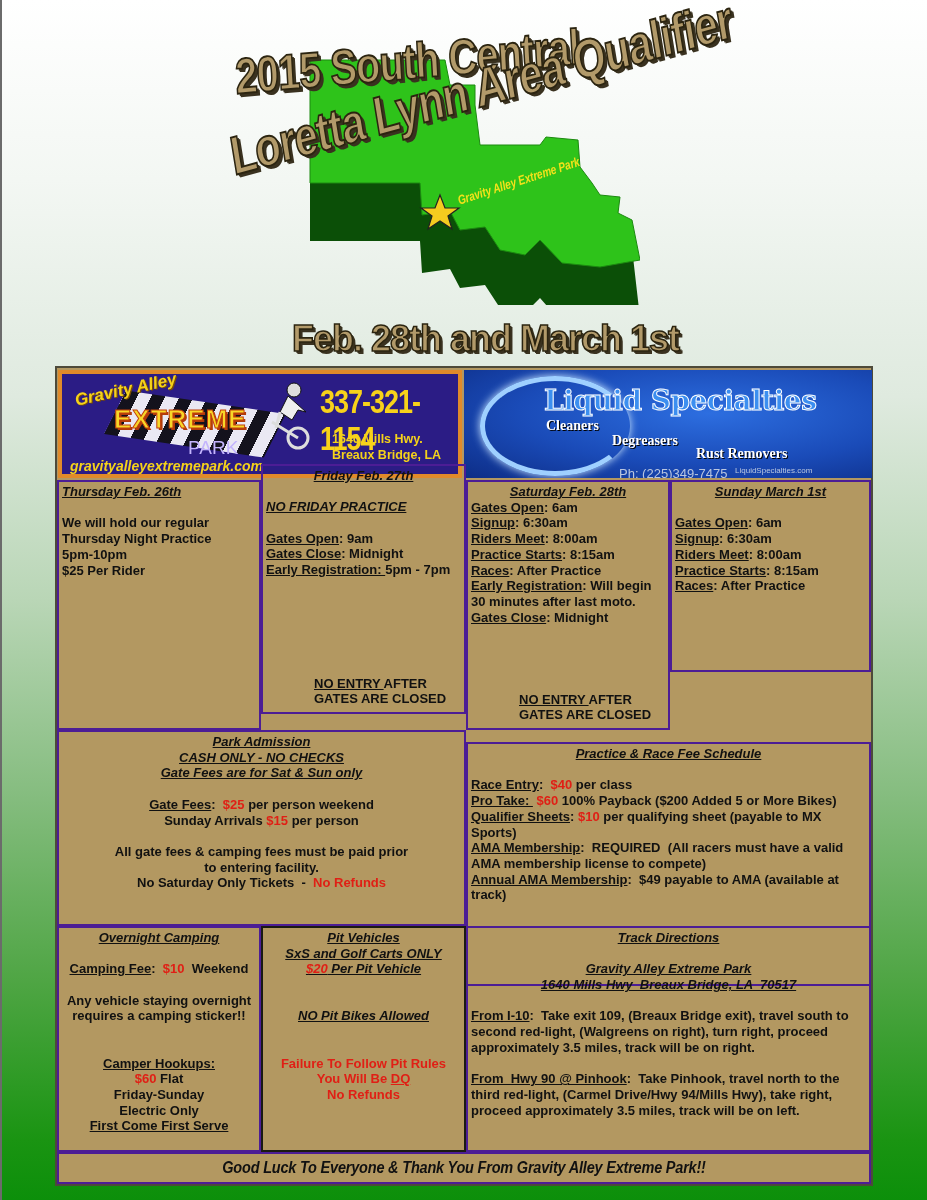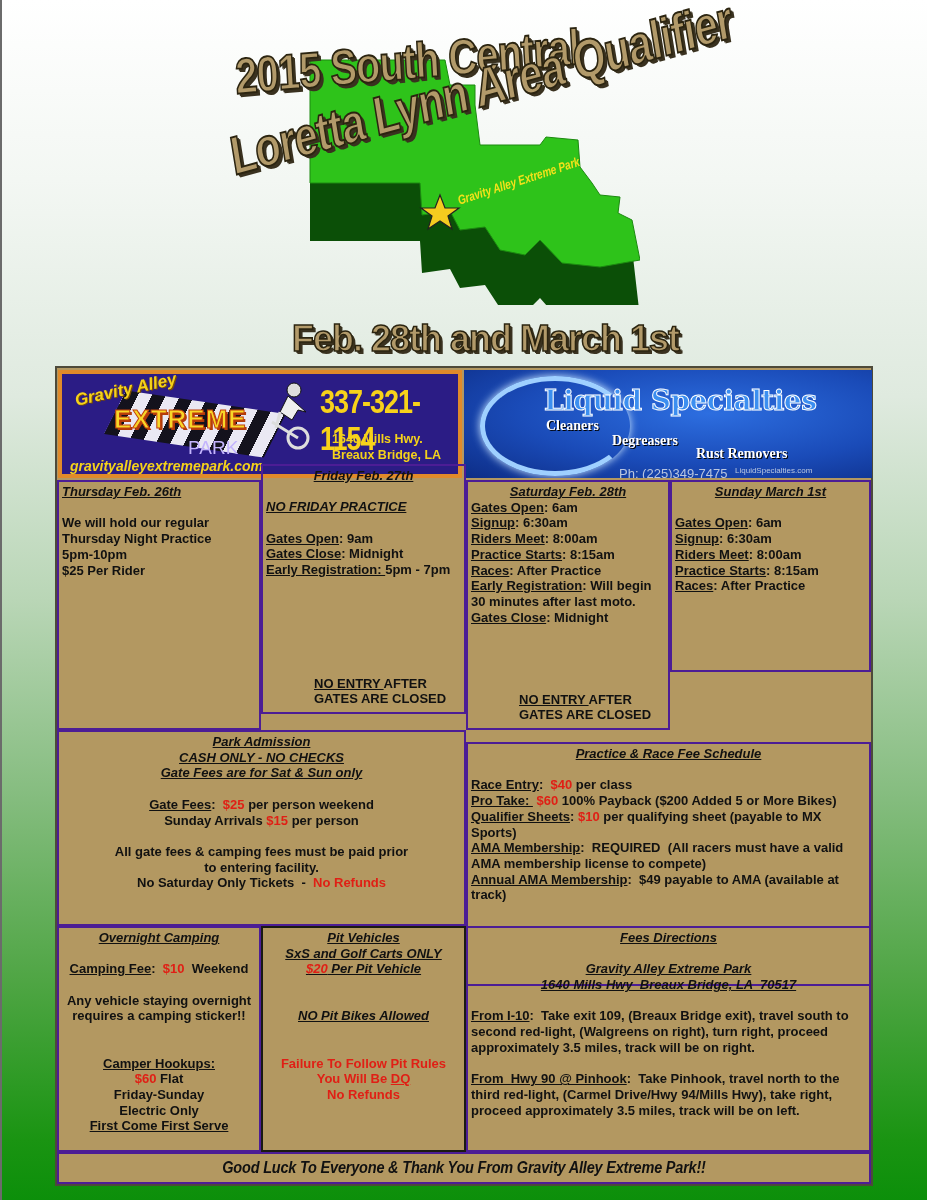--- a/index.html
+++ b/index.html
@@ -238,21 +238,21 @@
       <div class="gap"></div>
     <div class="hd">NO Pit Bikes Allowed</div>
     <div class="gap"></div>
       <div class="gap"></div>
     <div class="red">Failure To Follow Pit Rules</div>
     <div class="red"><span>You Will Be </span><span class="u">DQ</span></div>
     <div class="red">No Refunds</div>
   </div>
 
   <div class="cell c-dir">
-    <div class="hd center">Fees Directions</div>
+    <div class="hd center">Track Directions</div>
     <div class="gap"></div>
     <div class="hd center">Gravity Alley Extreme Park</div>
     <div class="hd center" style="white-space:pre">1640 Mills Hwy  Breaux Bridge, LA  70517</div>
     <div class="gap"></div>
     <div><span class="u">From I-10</span><span style="white-space:pre-wrap">:  Take exit 109, (Breaux Bridge exit), travel south to second red-light, (Walgreens on right), turn right, proceed approximately 3.5 miles, track will be on right.</span></div>
     <div class="gap"></div>
     <div><span class="u" style="white-space:pre">From  Hwy 90 @ Pinhook</span><span style="white-space:pre-wrap">:  Take Pinhook, travel north to the third red-light, (Carmel Drive/Hwy 94/Mills Hwy), take right, proceed approximately 3.5 miles, track will be on left.</span></div>
   </div>
 
   <div class="cell c-foot">

